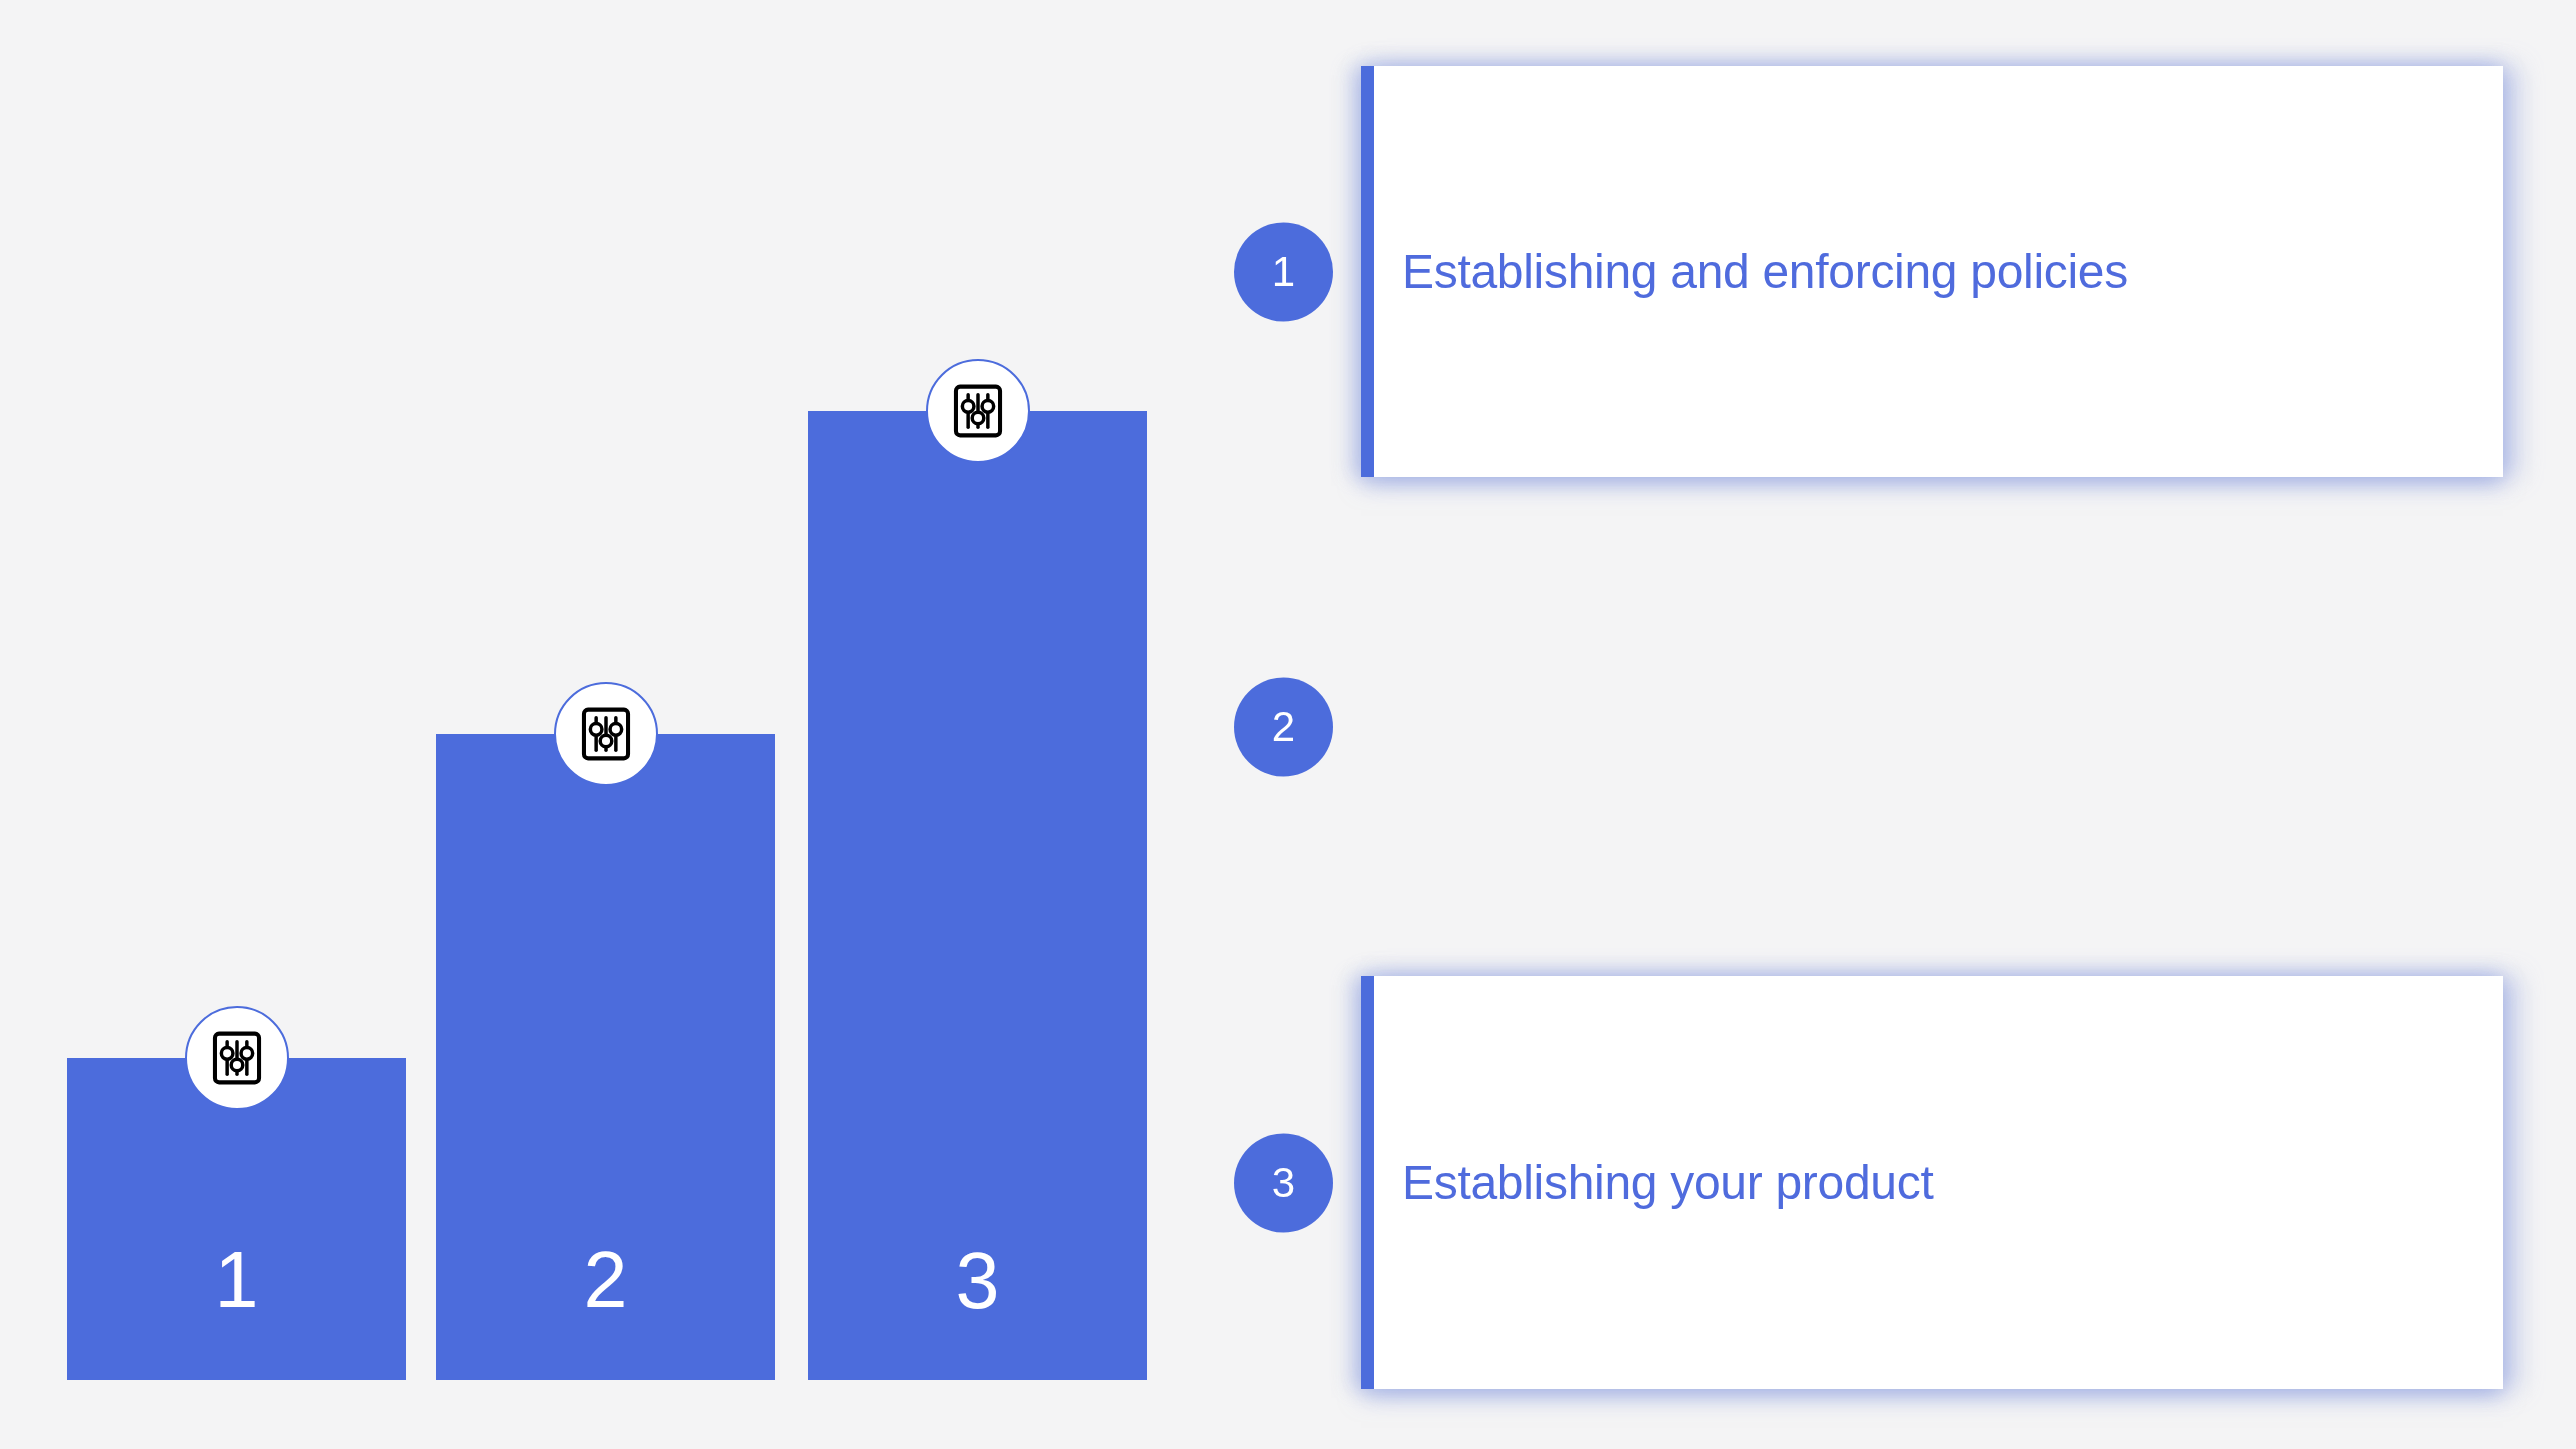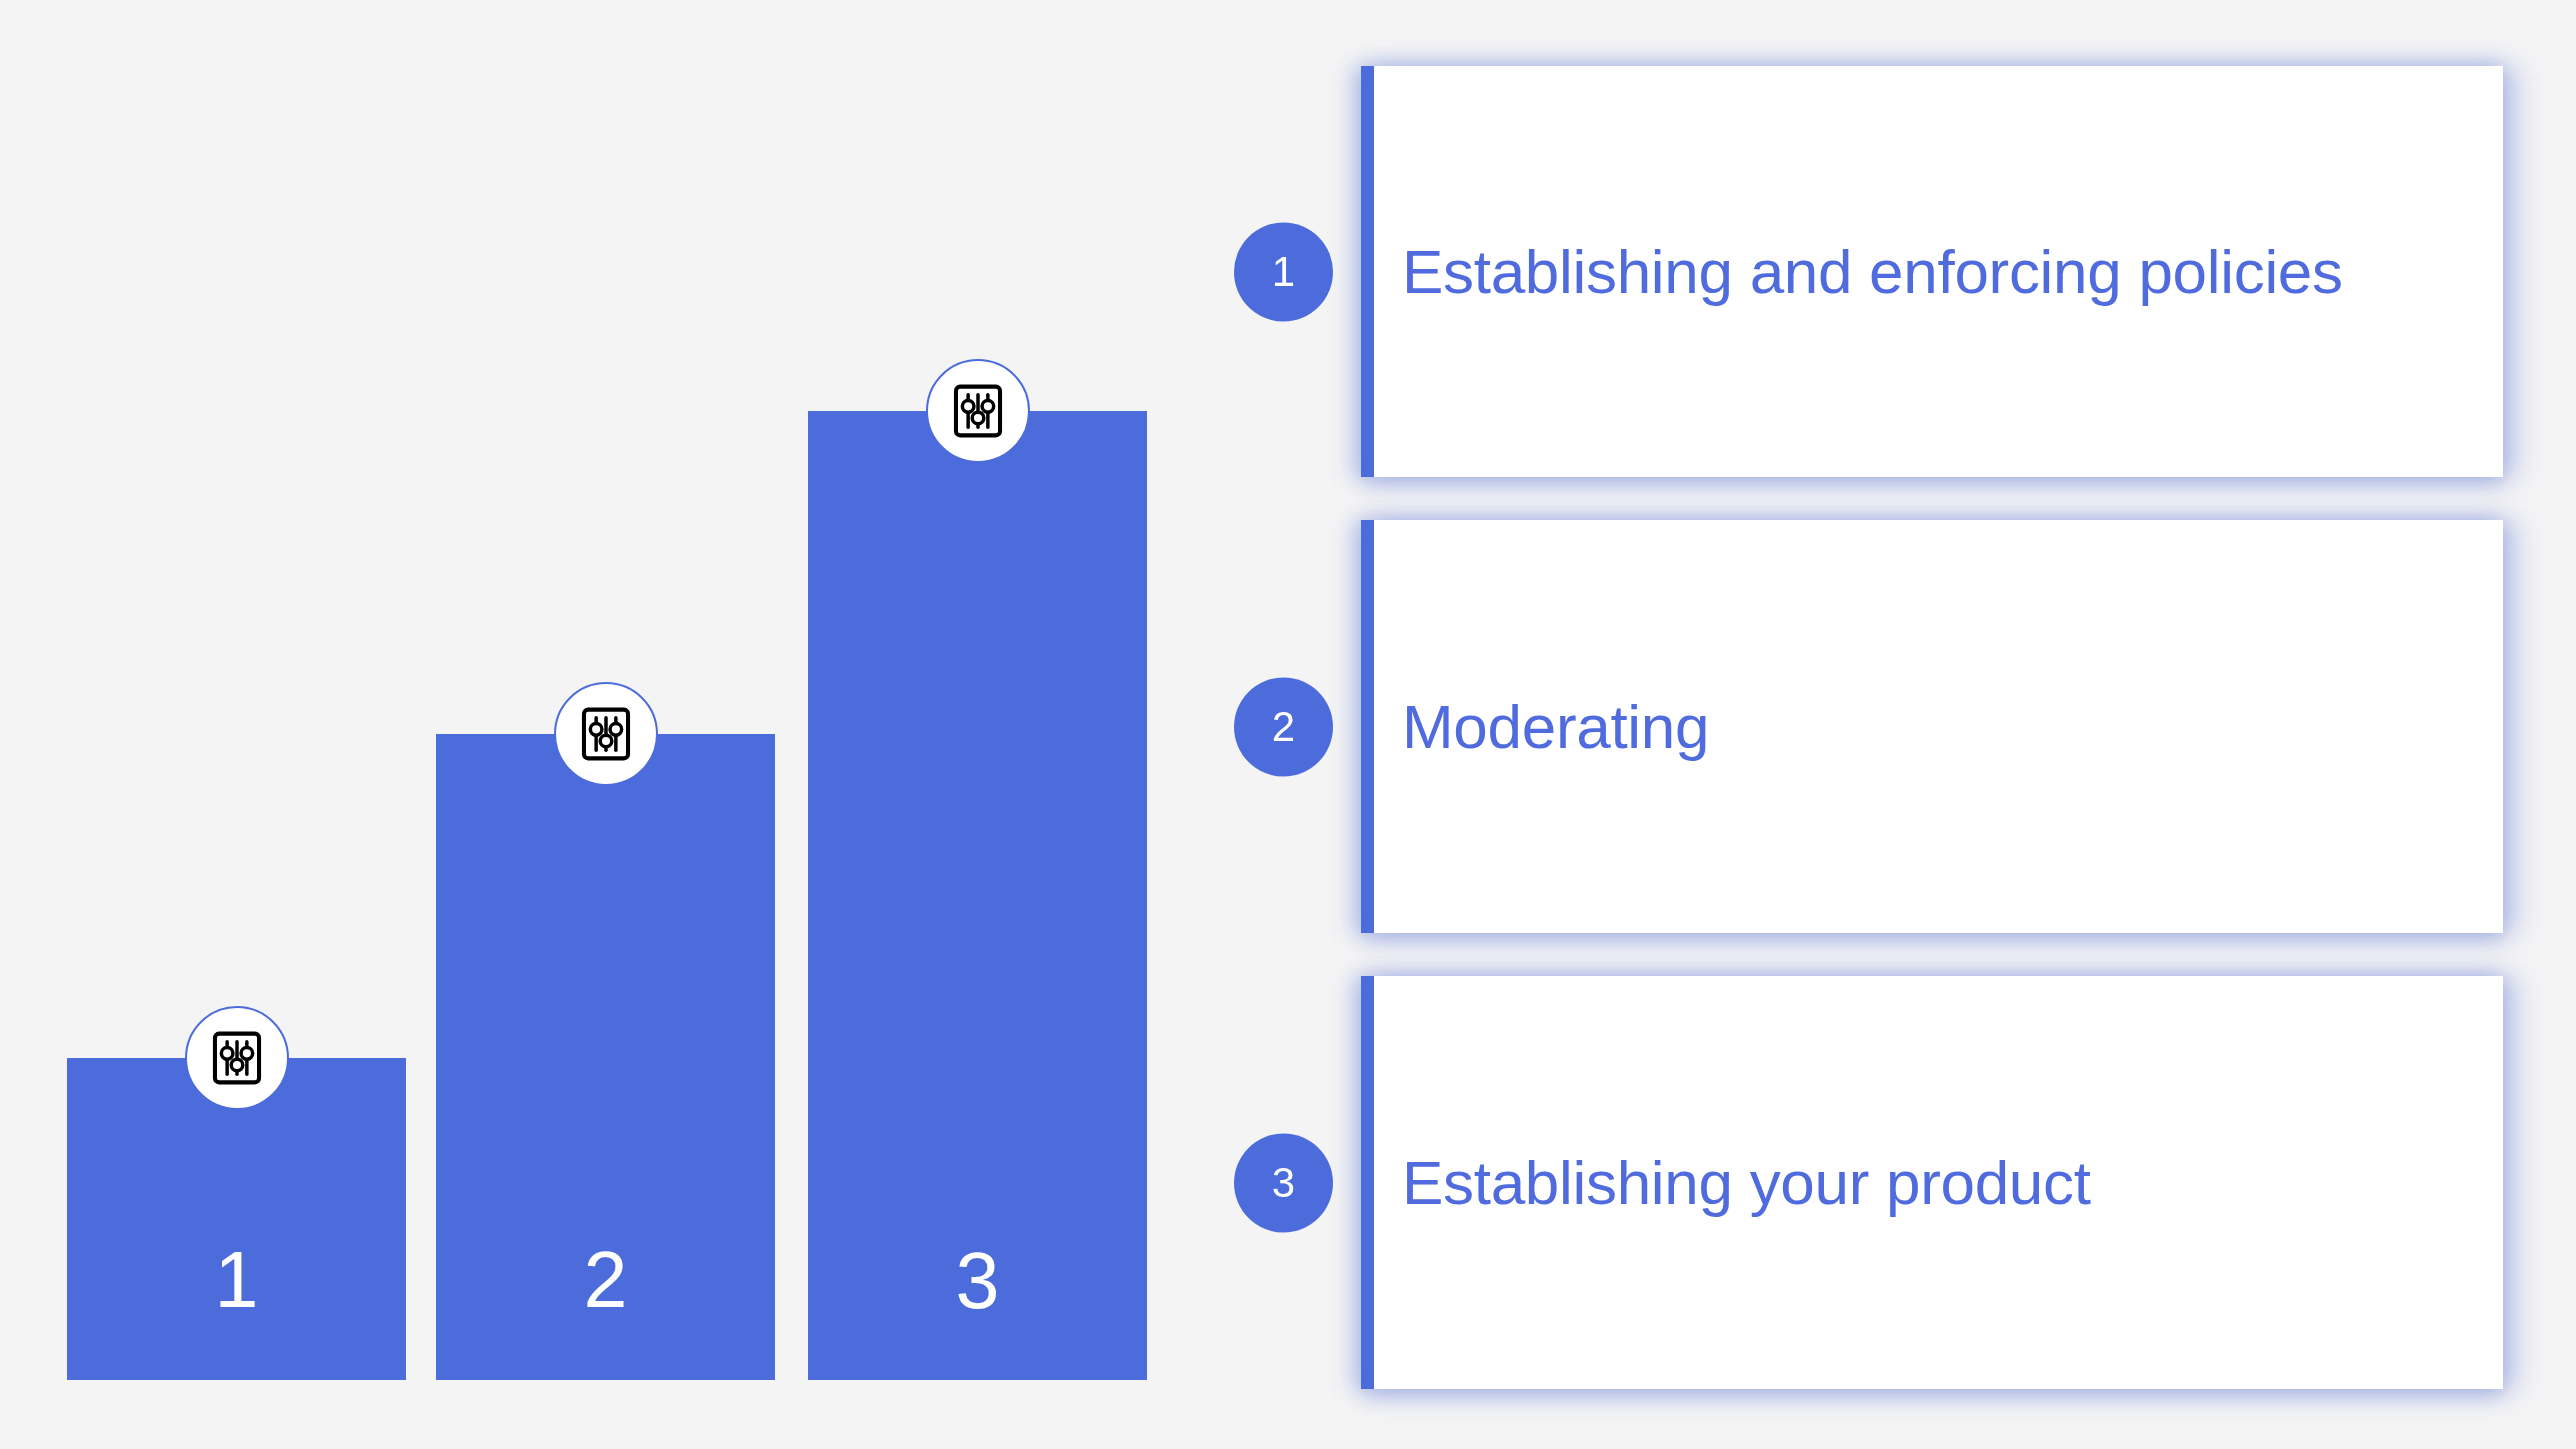--- a/index.html
+++ b/index.html
@@ -127,21 +127,21 @@
       0 -5.4px 17.4px rgba(150, 165, 225, 0.35),
       17.4px 0 23px rgba(150, 165, 225, 0.38),
       -12px 0 17.4px rgba(150, 165, 225, 0.30);
     display: flex;
     align-items: center;
     z-index: 2;
   }
 
   .card-text {
     color: #4f6bdd;
-    font-size: 62px;
+    font-size: 48px;
     font-weight: 400;
     line-height: 1.28;
     padding-left: 28px;
     padding-right: 27px;
     letter-spacing: -0.3px;
   }
 </style>
 </head>
 <body>
 
@@ -200,23 +200,20 @@
 
     <div class="card-row card-row-1">
       <div class="card-badge">1</div>
       <div class="card">
         <div class="card-text">Establishing and enforcing policies</div>
       </div>
     </div>
 
     <div class="card-row card-row-2">
       <div class="card-badge">2</div>
-      <div class="card">
-        <div class="card-text">Moderating</div>
-      </div>
     </div>
 
     <div class="card-row card-row-3">
       <div class="card-badge">3</div>
       <div class="card">
         <div class="card-text">Establishing your product</div>
       </div>
     </div>
 
   </div>

